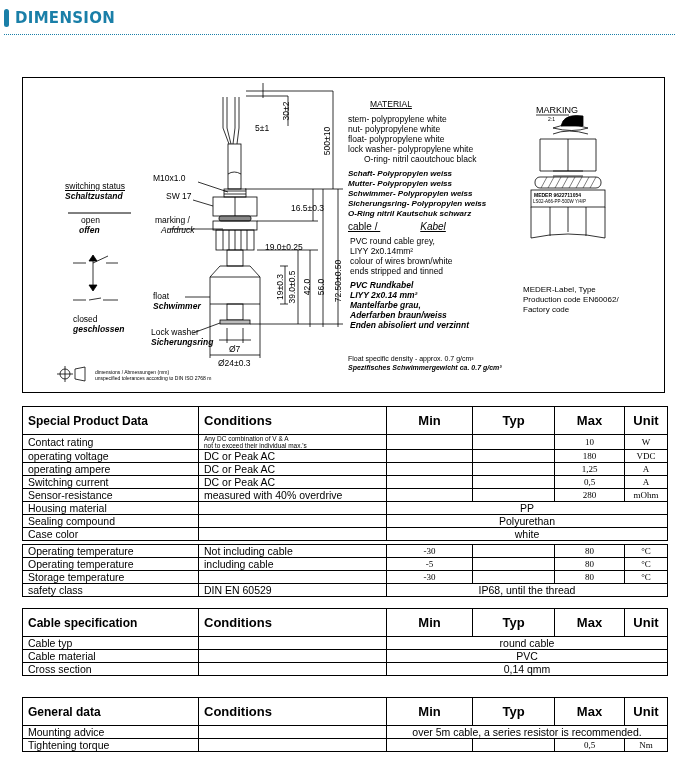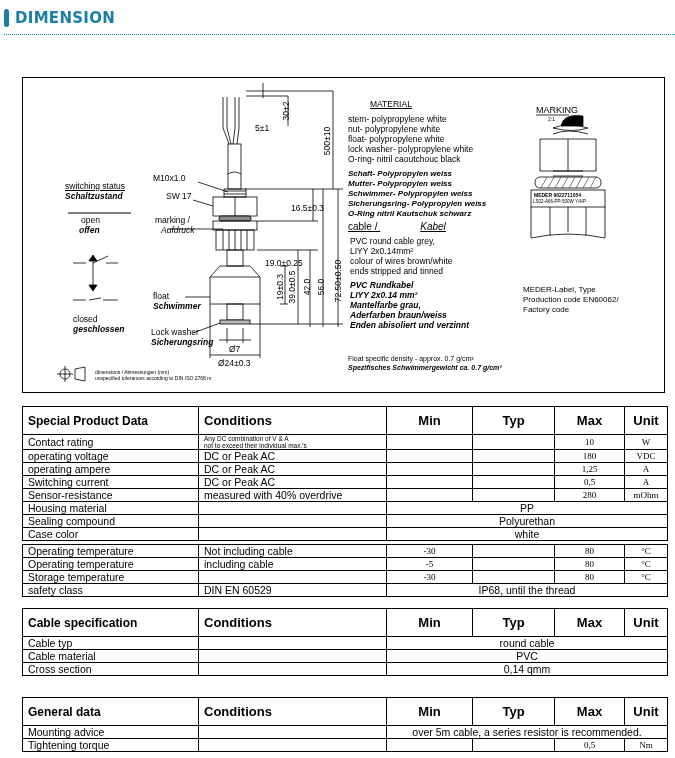--- a/index.html
+++ b/index.html
@@ -134,39 +134,39 @@
   <div class="dtext" style="left:138px; top:147px; font-style:italic;">Aufdruck</div>
   <div class="dtext" style="left:130px; top:213px;">float</div>
   <div class="dtext it" style="left:130px; top:223px;">Schwimmer</div>
   <div class="dtext" style="left:128px; top:249px;">Lock washer</div>
   <div class="dtext it" style="left:128px; top:259px;">Sicherungsring</div>
 
   <div class="dtext" style="left:232px; top:45px;">5±1</div>
   <div class="dtext" style="left:254px; top:28px; transform:rotate(-90deg);">30±2</div>
   <div class="dtext" style="left:290px; top:58px; transform:rotate(-90deg);">500±10</div>
   <div class="dtext" style="left:268px; top:125px;">16.5±0.3</div>
-  <div class="dtext" style="left:242px; top:164px;margin-top:16px;">19.0±0.25</div>
+  <div class="dtext" style="left:242px; top:164px;">19.0±0.25</div>
   <div class="dtext" style="left:244px; top:204px; transform:rotate(-90deg);">19±0.3</div>
   <div class="dtext" style="left:252px; top:204px; transform:rotate(-90deg);">39.0±0.5</div>
   <div class="dtext" style="left:276px; top:204px; transform:rotate(-90deg);">42.0</div>
   <div class="dtext" style="left:290px; top:204px; transform:rotate(-90deg);">56.0</div>
   <div class="dtext" style="left:294px; top:198px; transform:rotate(-90deg);">72.50±0.50</div>
   <div class="dtext" style="left:206px; top:266px;">Ø7</div>
   <div class="dtext" style="left:195px; top:280px;">Ø24±0.3</div>
 
   <div class="dtext small" style="left:72px; top:291px;">dimensions / Abmessungen (mm)</div>
   <div class="dtext small" style="left:72px; top:297px;">unspecified tolerances according to DIN ISO 2768 m</div>
 
   <div class="dtext u" style="left:325px; top:21px;padding-left:22px;">MATERIAL</div>
   <div style="position:absolute; left:325px; top:36px;">
     <div class="dtext" style="position:static;">stem- polypropylene white</div>
     <div class="dtext" style="position:static;">nut- polypropylene white</div>
     <div class="dtext" style="position:static;">float- polypropylene white</div>
     <div class="dtext" style="position:static;">lock washer- polypropylene white</div>
-    <div class="dtext" style="position:static;">O-ring- nitril caoutchouc black</div>
+    <div class="dtext" style="position:static;margin-left:16px;">O-ring- nitril caoutchouc black</div>
   </div>
   <div style="position:absolute; left:325px; top:91px;">
     <div class="dtext it" style="position:static; font-size:8px;">Schaft- Polypropylen weiss</div>
     <div class="dtext it" style="position:static; font-size:8px;">Mutter- Polypropylen weiss</div>
     <div class="dtext it" style="position:static; font-size:8px;">Schwimmer- Polypropylen weiss</div>
     <div class="dtext it" style="position:static; font-size:8px;">Sicherungsring- Polypropylen weiss</div>
     <div class="dtext it" style="position:static; font-size:8px;">O-Ring nitril Kautschuk schwarz</div>
   </div>
 
   <div class="dtext" style="left:325px; top:144px; font-size:10px; text-decoration:underline;"><span>cable / </span><span style="font-style:italic;margin-left:40px;">Kabel</span></div>

